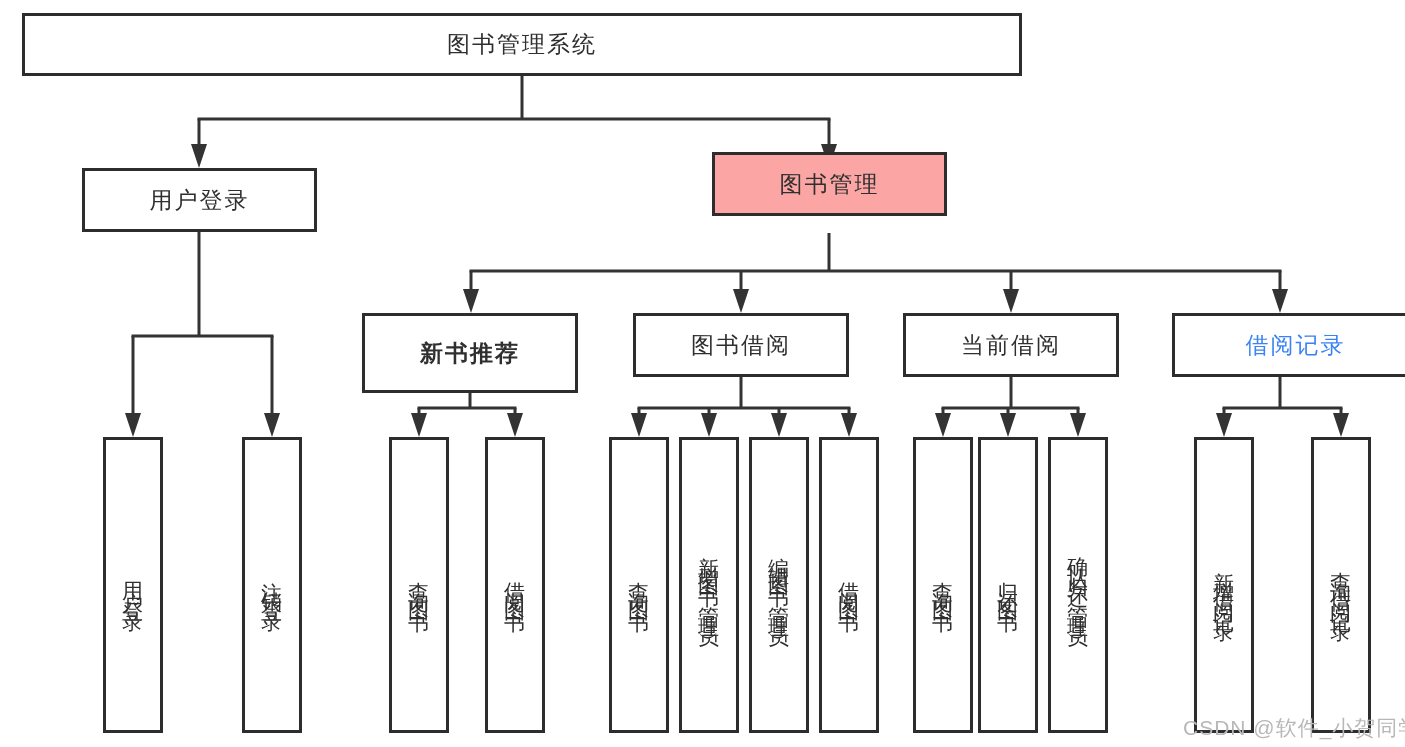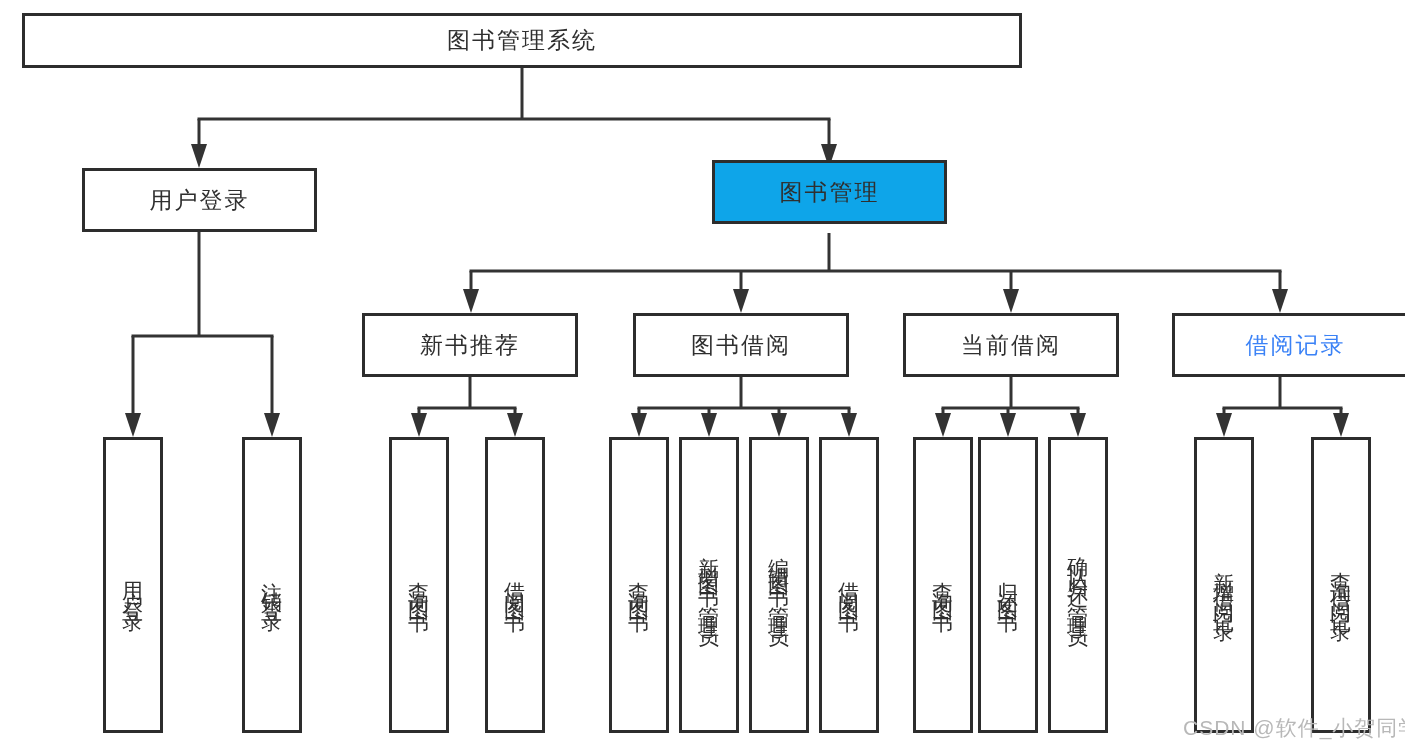--- a/index.html
+++ b/index.html
@@ -109,26 +109,26 @@
       <line x1="1008" y1="408" x2="1008" y2="417" stroke="#333333" stroke-width="3"></line>
       <polygon points="1000,413 1016,413 1008,437" fill="#333333"></polygon>
       <line x1="1078" y1="408" x2="1078" y2="417" stroke="#333333" stroke-width="3"></line>
       <polygon points="1070,413 1086,413 1078,437" fill="#333333"></polygon>
       <line x1="1224" y1="408" x2="1224" y2="417" stroke="#333333" stroke-width="3"></line>
       <polygon points="1216,413 1232,413 1224,437" fill="#333333"></polygon>
       <line x1="1341" y1="408" x2="1341" y2="417" stroke="#333333" stroke-width="3"></line>
       <polygon points="1333,413 1349,413 1341,437" fill="#333333"></polygon>
     </svg>
 
-  <div class="node hnode" style="left: 22px; top: 13px; width: 1000px; height: 55px; border-color: rgb(45, 45, 45); background: rgb(255, 255, 255); color: rgb(47, 47, 47); text-align: center;">图书管理系统</div>
+  <div class="node hnode" style="left: 22px; top: 13px; width: 1000px; height: 63px; border-color: rgb(45, 45, 45); background: rgb(255, 255, 255); color: rgb(47, 47, 47); text-align: center;">图书管理系统</div>
 
   <div class="node hnode" style="left: 82px; top: 168px; width: 235px; height: 64px; border-color: rgb(45, 45, 45); background: rgb(255, 255, 255); color: rgb(47, 47, 47);">用户登录</div>
-  <div class="node hnode" style="left: 712px; top: 160px; width: 235px; height: 64px; border-color: rgb(45, 45, 45); background: #0ea5e9; color: rgb(47, 47, 47);">图书管理</div>
+  <div class="node hnode" style="left: 712px; top: 152px; width: 235px; height: 64px; border-color: rgb(45, 45, 45); background: #fca5a5; color: rgb(47, 47, 47);">图书管理</div>
 
-  <div class="node hnode" style="left: 362px; top: 313px; width: 216px; height: 64px; border-color: rgb(45, 45, 45); background: rgb(255, 255, 255); color: rgb(47, 47, 47);">新书推荐</div>
+  <div class="node hnode" style="left: 362px; top: 313px; width: 216px; height: 80px; border-color: rgb(45, 45, 45); background: rgb(255, 255, 255); color: rgb(47, 47, 47); font-weight: bold;">新书推荐</div>
   <div class="node hnode" style="left: 903px; top: 313px; width: 216px; height: 64px; border-color: rgb(45, 45, 45); background: rgb(255, 255, 255); color: rgb(47, 47, 47);">当前借阅</div>
   <div class="node hnode" style="left: 633px; top: 313px; width: 216px; height: 64px; border-color: rgb(45, 45, 45); background: rgb(255, 255, 255); color: rgb(47, 47, 47);">图书借阅</div>
   <div class="node hnode" style="left: 1172px; top: 313px; width: 247px; height: 64px; border-color: rgb(45, 45, 45); background: rgb(255, 255, 255); color: #3b82f6;">借阅记录</div>
 
   <div class="node leaf" style="left: 103px; top: 437px; width: 60px; height: 296px; border-color: rgb(45, 45, 45); background: rgb(255, 255, 255); color: rgb(47, 47, 47);">用户登录</div>
   <div class="node leaf" style="left: 242px; top: 437px; width: 60px; height: 296px; border-color: rgb(45, 45, 45); background: rgb(255, 255, 255); color: rgb(47, 47, 47);">注销登录</div>
 
   <div class="node leaf" style="left: 389px; top: 437px; width: 60px; height: 296px; border-color: rgb(45, 45, 45); background: rgb(255, 255, 255); color: rgb(47, 47, 47);">查询图书</div>
   <div class="node leaf" style="left: 485px; top: 437px; width: 60px; height: 296px; border-color: rgb(45, 45, 45); background: rgb(255, 255, 255); color: rgb(47, 47, 47);">借阅图书</div>
 

